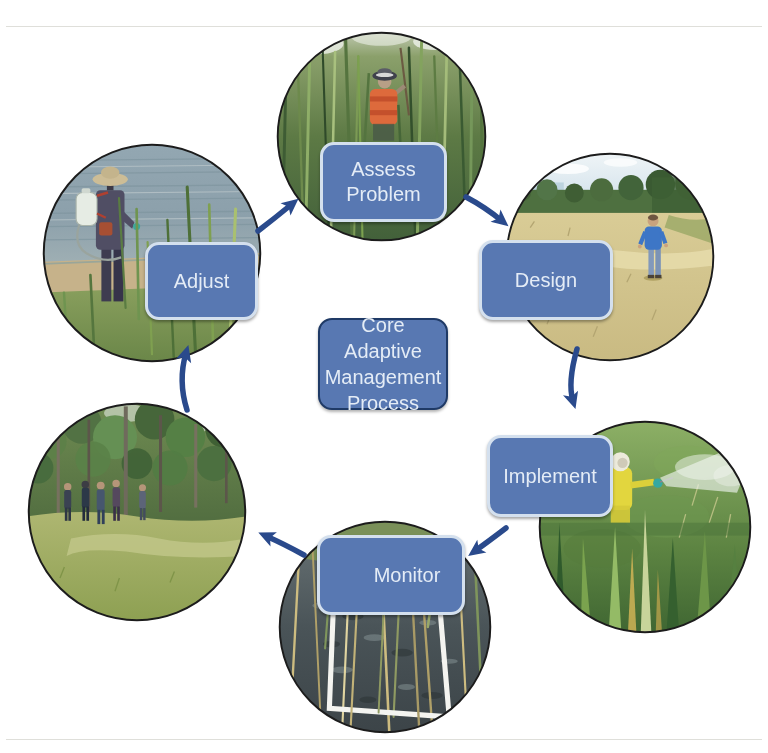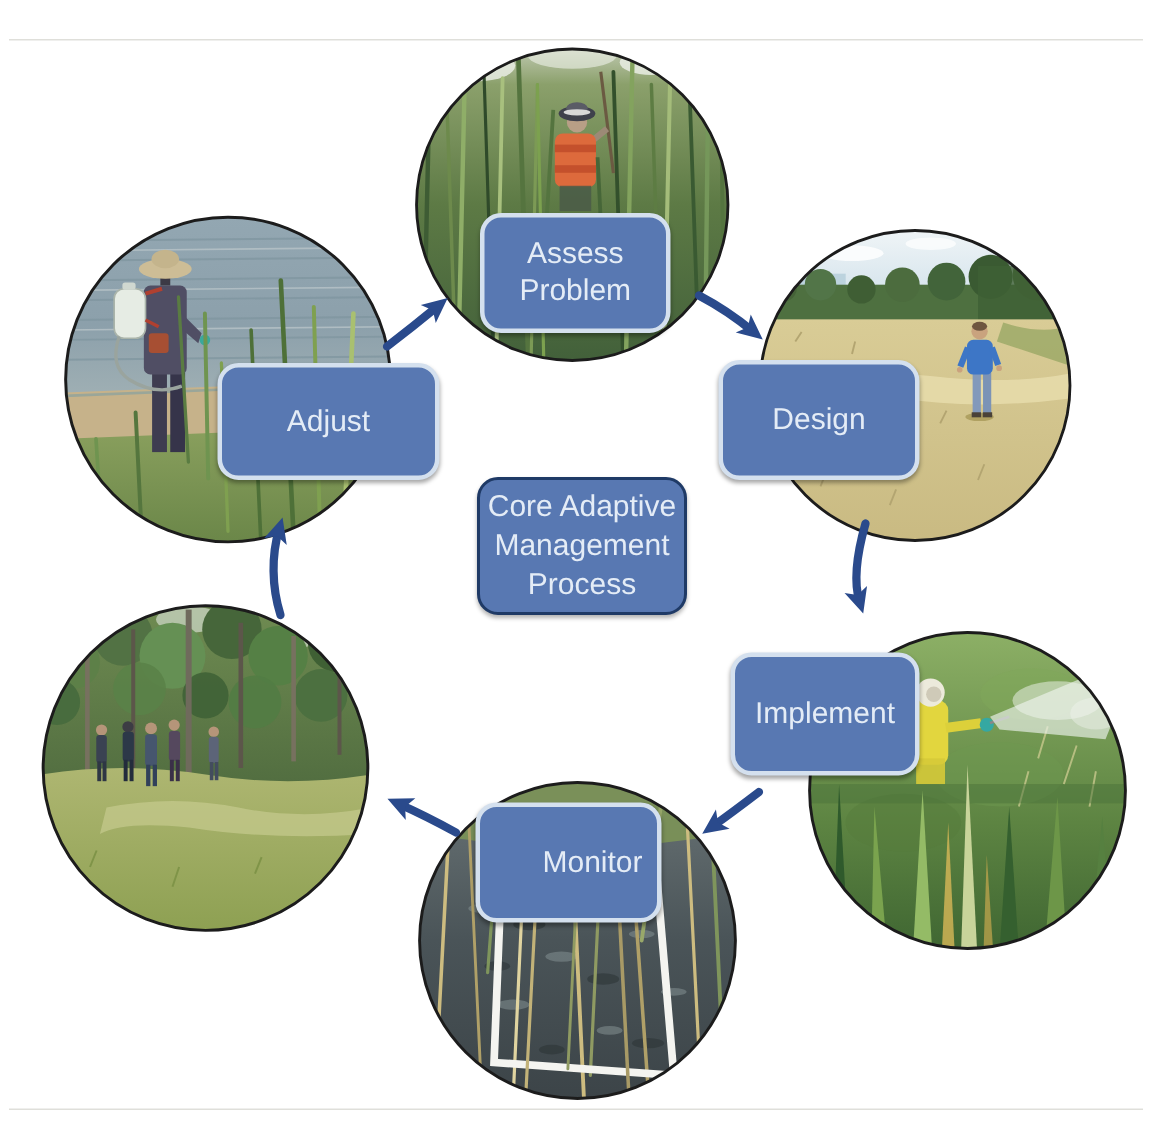--- a/index.html
+++ b/index.html
@@ -24,24 +24,24 @@
     font-size:20px; line-height:1.25; padding:0 4px; box-sizing:border-box;
     box-shadow:0 2px 3px rgba(0,0,0,.35);
   }
   .plabel.center {
     border:2.5px solid #1f3a66; font-size:20px; line-height:1.3;
     box-shadow:0 2px 3px rgba(0,0,0,.3);
   }
   #lbl-assess    { left:320px; top:142px; width:127px; height:80px; }
   #lbl-design    { left:479px; top:240px; width:134px; height:80px; }
   #lbl-implement { left:487px; top:435px; width:126px; height:82px; }
-  #lbl-monitor   { left:317px; top:535px; width:124px; height:80px;padding-left:36px; }
+  #lbl-monitor   { left:317px; top:535px; width:148px; height:80px;padding-left:36px; }
   #lbl-evaluate  { left:145px; top:437px; width:125px; height:80px; }
-  #lbl-adjust    { left:145px; top:242px; width:148px; height:78px; }
-  #lbl-center    { left:318px; top:318px; width:140px; height:92px; }
+  #lbl-adjust    { left:145px; top:242px; width:113px; height:78px; }
+  #lbl-center    { left:318px; top:318px; width:130px; height:92px; }
 
   #ph-assess    { left:276px; top:31px;  width:211px; height:211px; }
   #ph-design    { left:505px; top:152px; width:210px; height:210px; }
   #ph-implement { left:538px; top:420px; width:214px; height:214px; }
   #ph-monitor   { left:278px; top:520px; width:214px; height:214px; }
   #ph-evaluate  { left:27px;  top:402px; width:220px; height:220px; }
   #ph-adjust    { left:42px;  top:143px; width:220px; height:220px; }
 </style>
 </head>
 <body>

